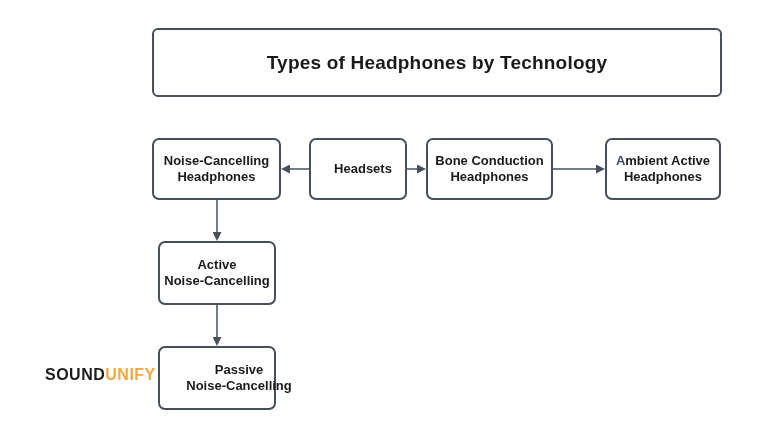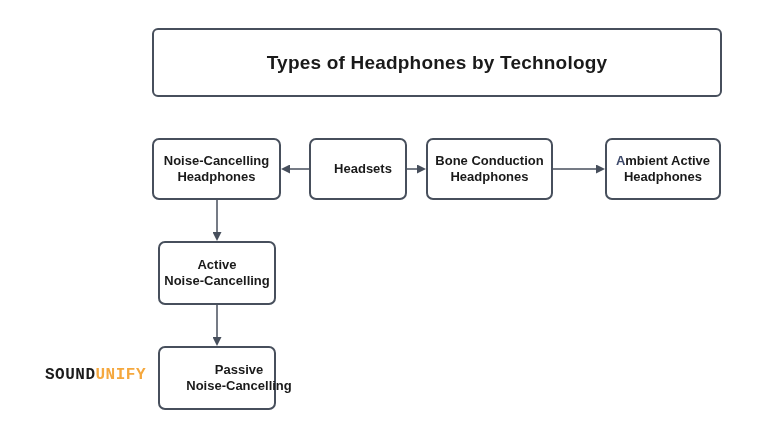--- a/index.html
+++ b/index.html
@@ -70,21 +70,20 @@
     stroke-width: 1.5;
   }
   .logo {
     position: absolute;
     left: 45px;
     top: 366px;
     font-size: 16px;
     font-weight: 700;
     letter-spacing: 0.5px;
     white-space: nowrap;
-    font-family: Liberation Mono, monospace;
   }
   .logo .logo-sound { color: #1c1c1c; }
   .logo .logo-unify { color: #f5a83e; }
 </style>
 </head>
 <body>
 
 <div class="canvas">
 
   <div class="title-box">

